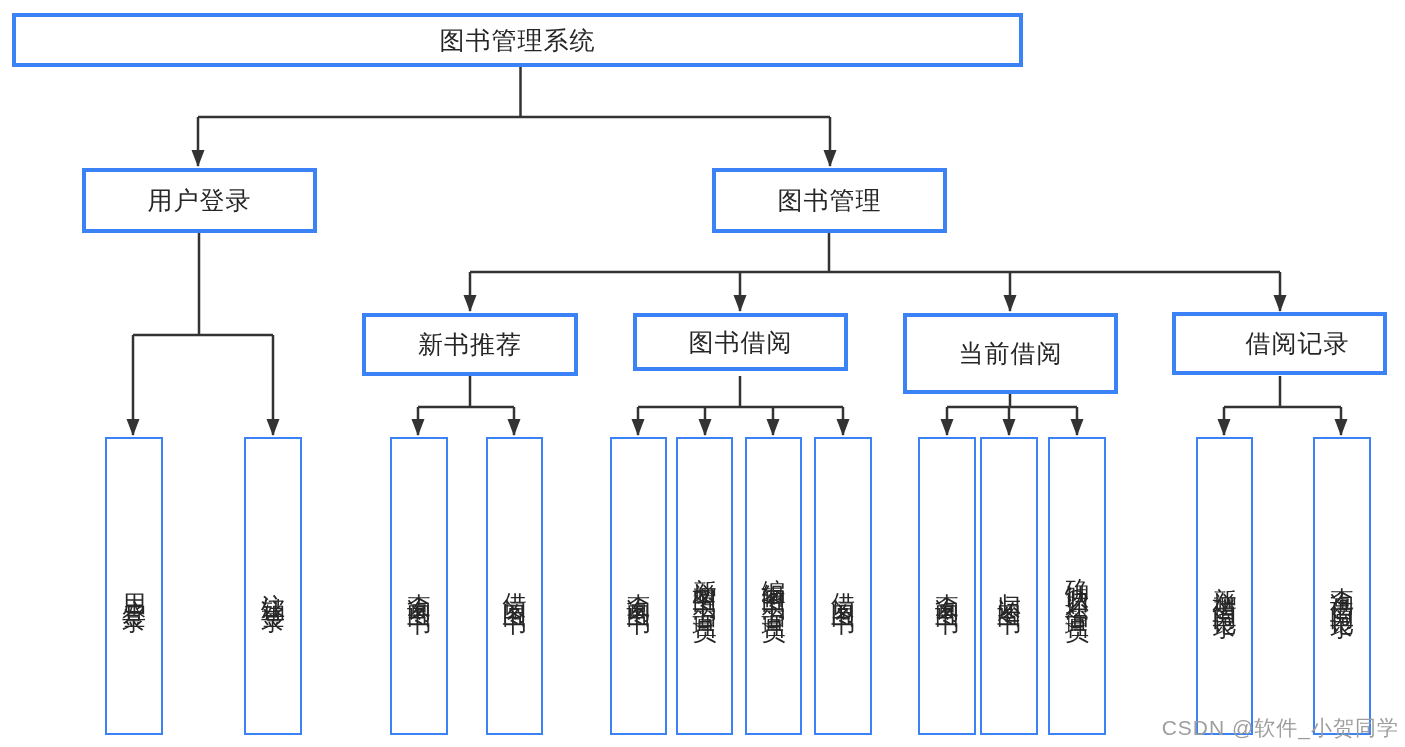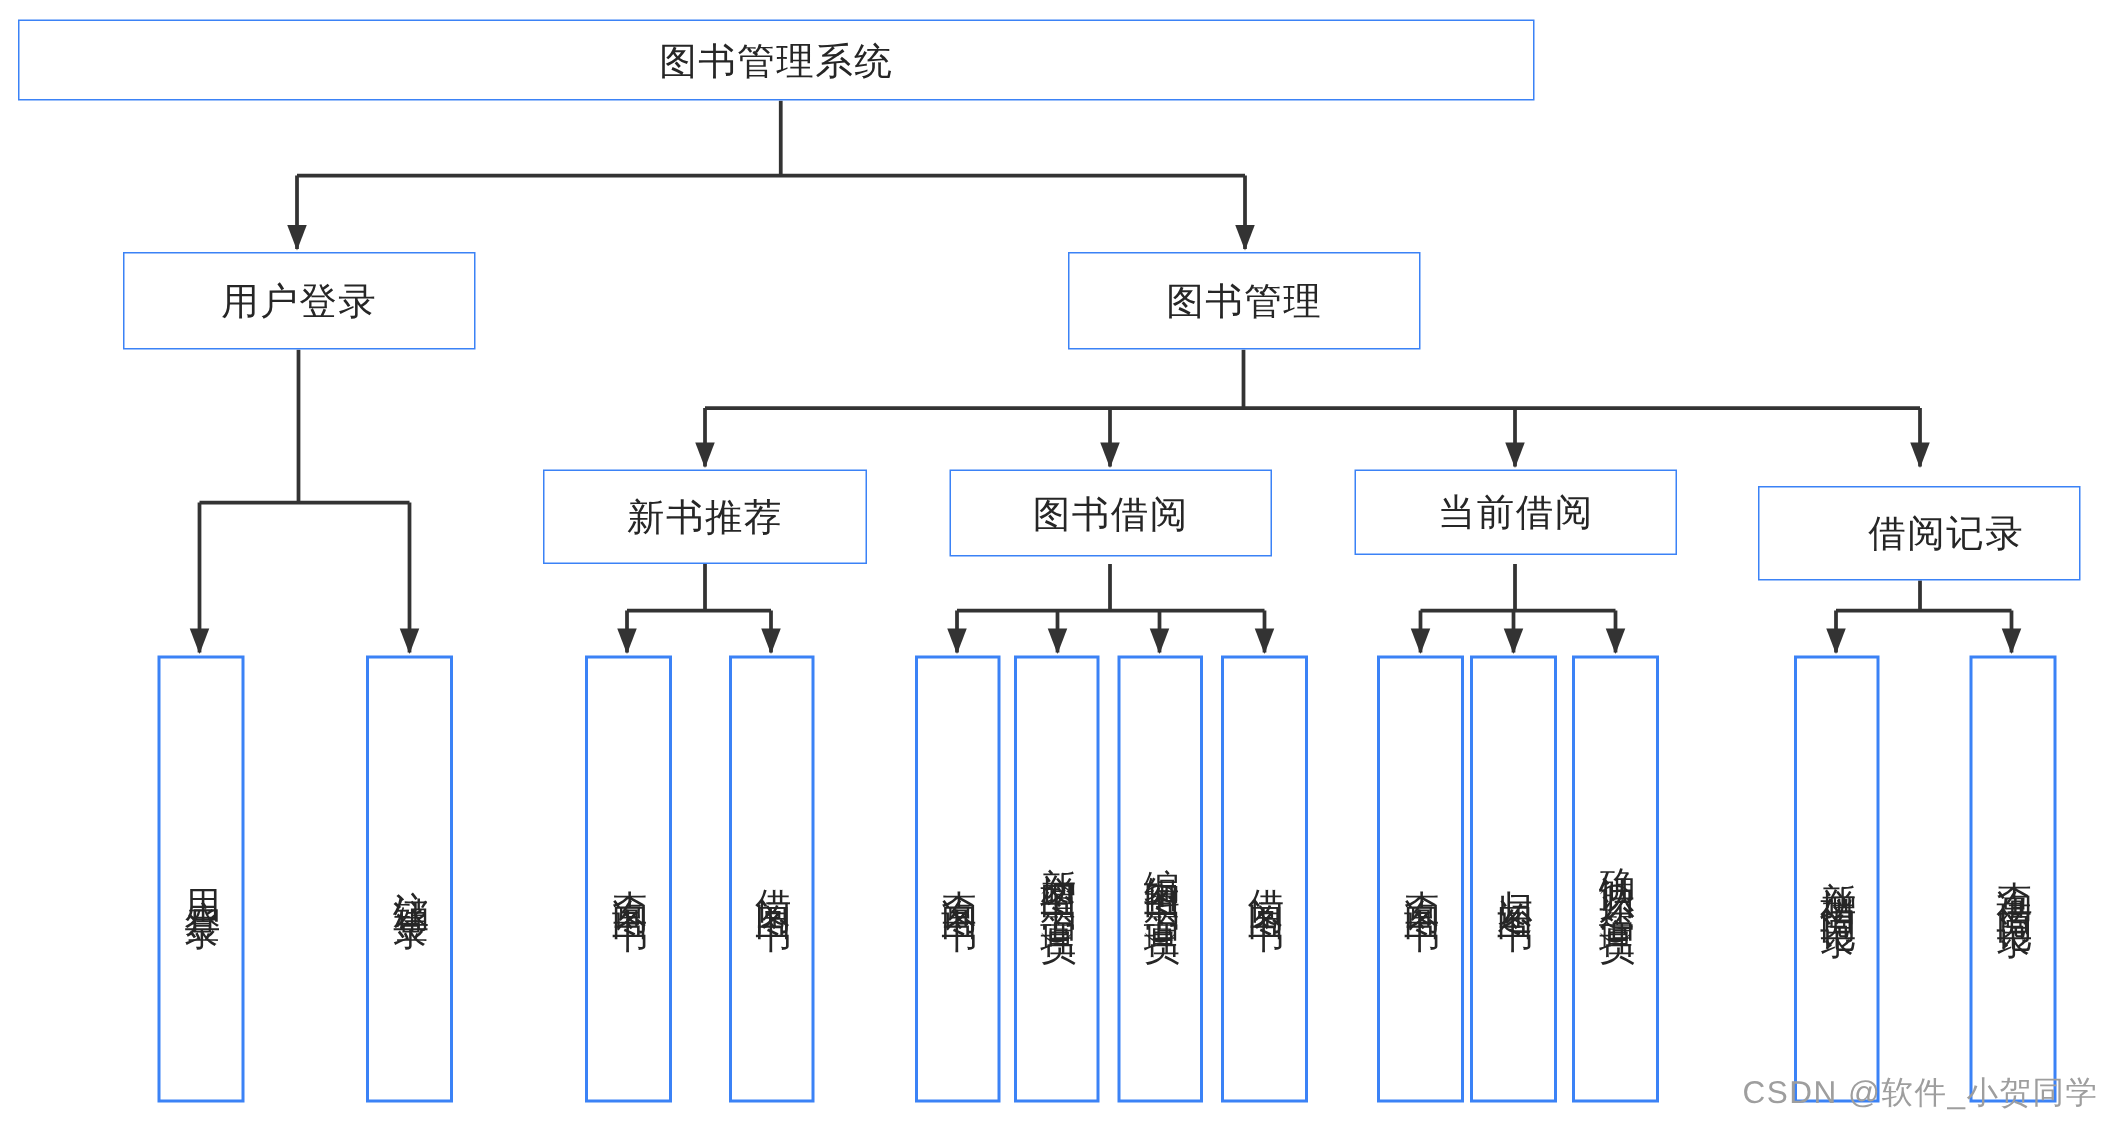--- a/index.html
+++ b/index.html
@@ -9,21 +9,21 @@
     height: 747px;
     background: #ffffff;
     font-family: "Liberation Sans", sans-serif;
     overflow: hidden;
   }
   svg.wires { position: absolute; left: 0; top: 0; width: 1405px; height: 747px; }
   .box {
     position: absolute;
     box-sizing: border-box;
     background: #ffffff;
-    border: 1px solid #3b82f6;
+    border: 4px solid #3b82f6;
     display: flex;
     align-items: center;
     justify-content: center;
     color: #262626;
   }
   .hbox { font-size: 25px; letter-spacing: 1px; }
   .vbox { border-width: 2.5px; }
   .vtext {
     writing-mode: vertical-rl;
     text-orientation: mixed;
@@ -112,24 +112,24 @@
   <div class="box hbox" style="left:362px; top:313px; width:216px; height:63px;">
     <span>新书推荐</span>
   </div>
 
   <div class="box hbox" style="left:712px; top:168px; width:235px; height:65px;">
     <span>图书管理</span>
   </div>
   <div class="box hbox" style="left:633px; top:313px; width:215px; height:58px;">
     <span>图书借阅</span>
   </div>
-  <div class="box hbox" style="left:903px; top:313px; width:215px; height:57px;">
+  <div class="box hbox" style="left:903px; top:313px; width:215px; height:81px;">
     <span>当前借阅</span>
   </div>
-  <div class="box hbox" style="left:1172px; top:324px; width:215px; height:63px;padding-left:36px;">
+  <div class="box hbox" style="left:1172px; top:312px; width:215px; height:63px;padding-left:36px;">
     <span>借阅记录</span>
   </div>
 
   <div class="box vbox" style="left:105px; top:437px; width:58px; height:298px;">
     <span class="vtext">用户登录</span>
   </div>
   <div class="box vbox" style="left:244px; top:437px; width:58px; height:298px;">
     <span class="vtext">注销登录</span>
   </div>
 

